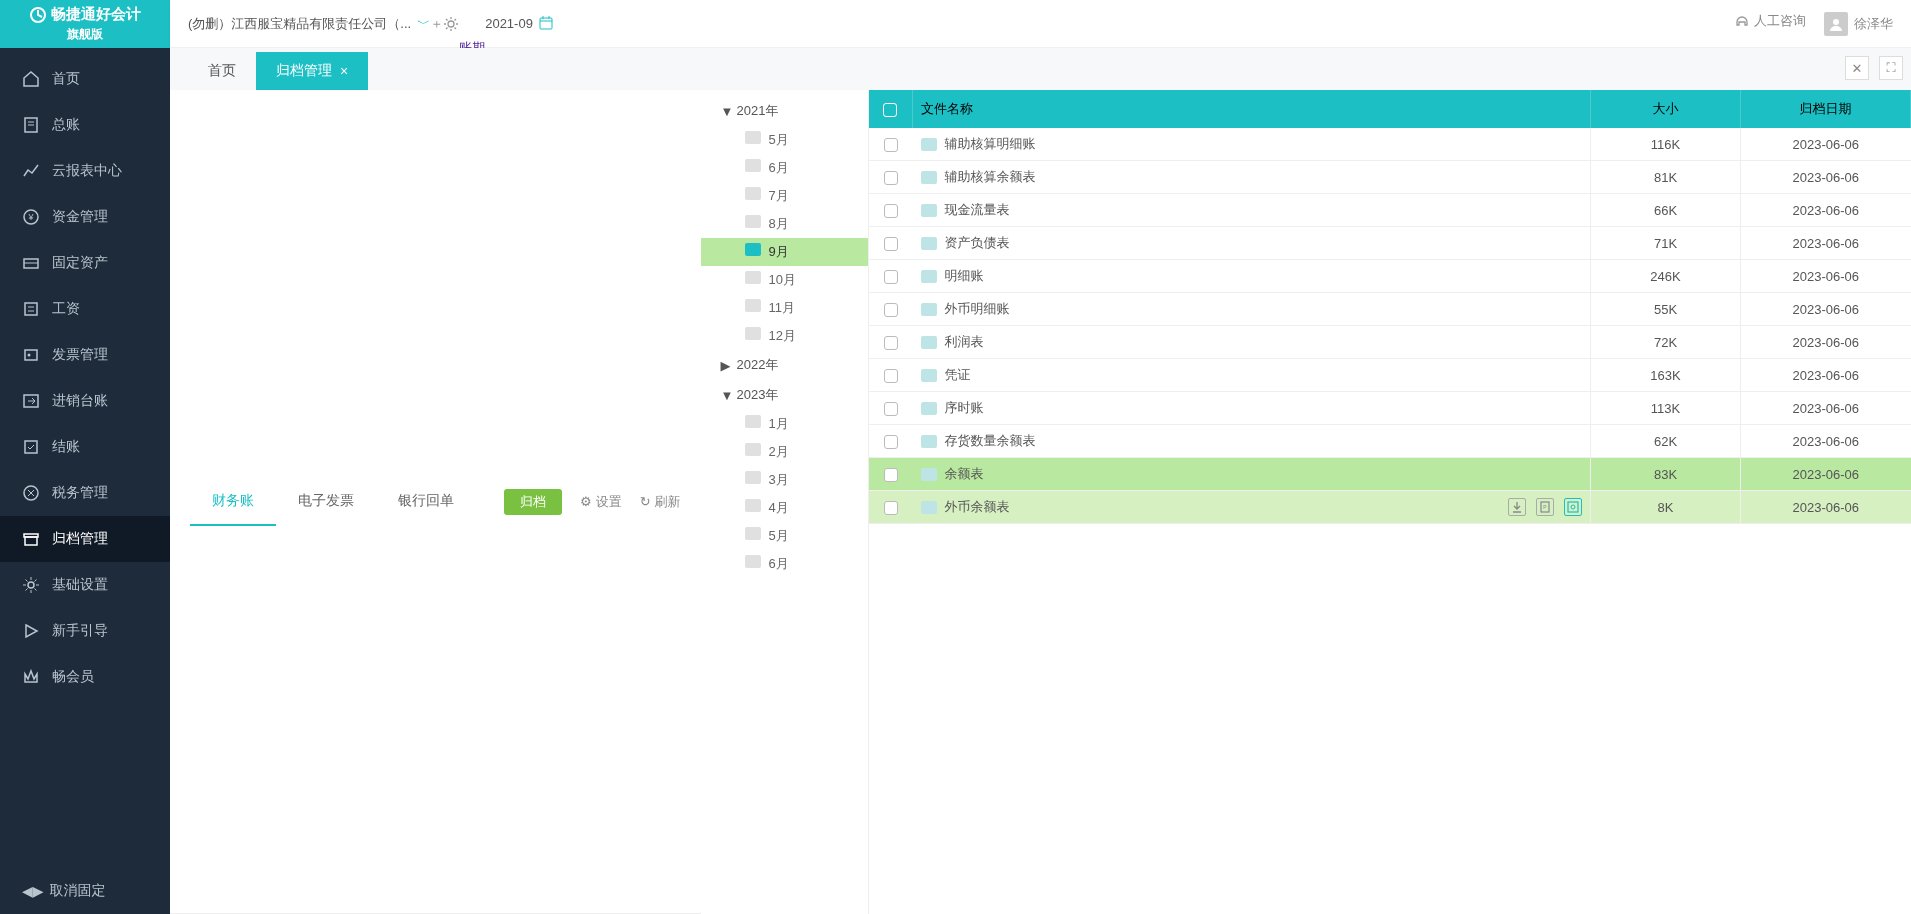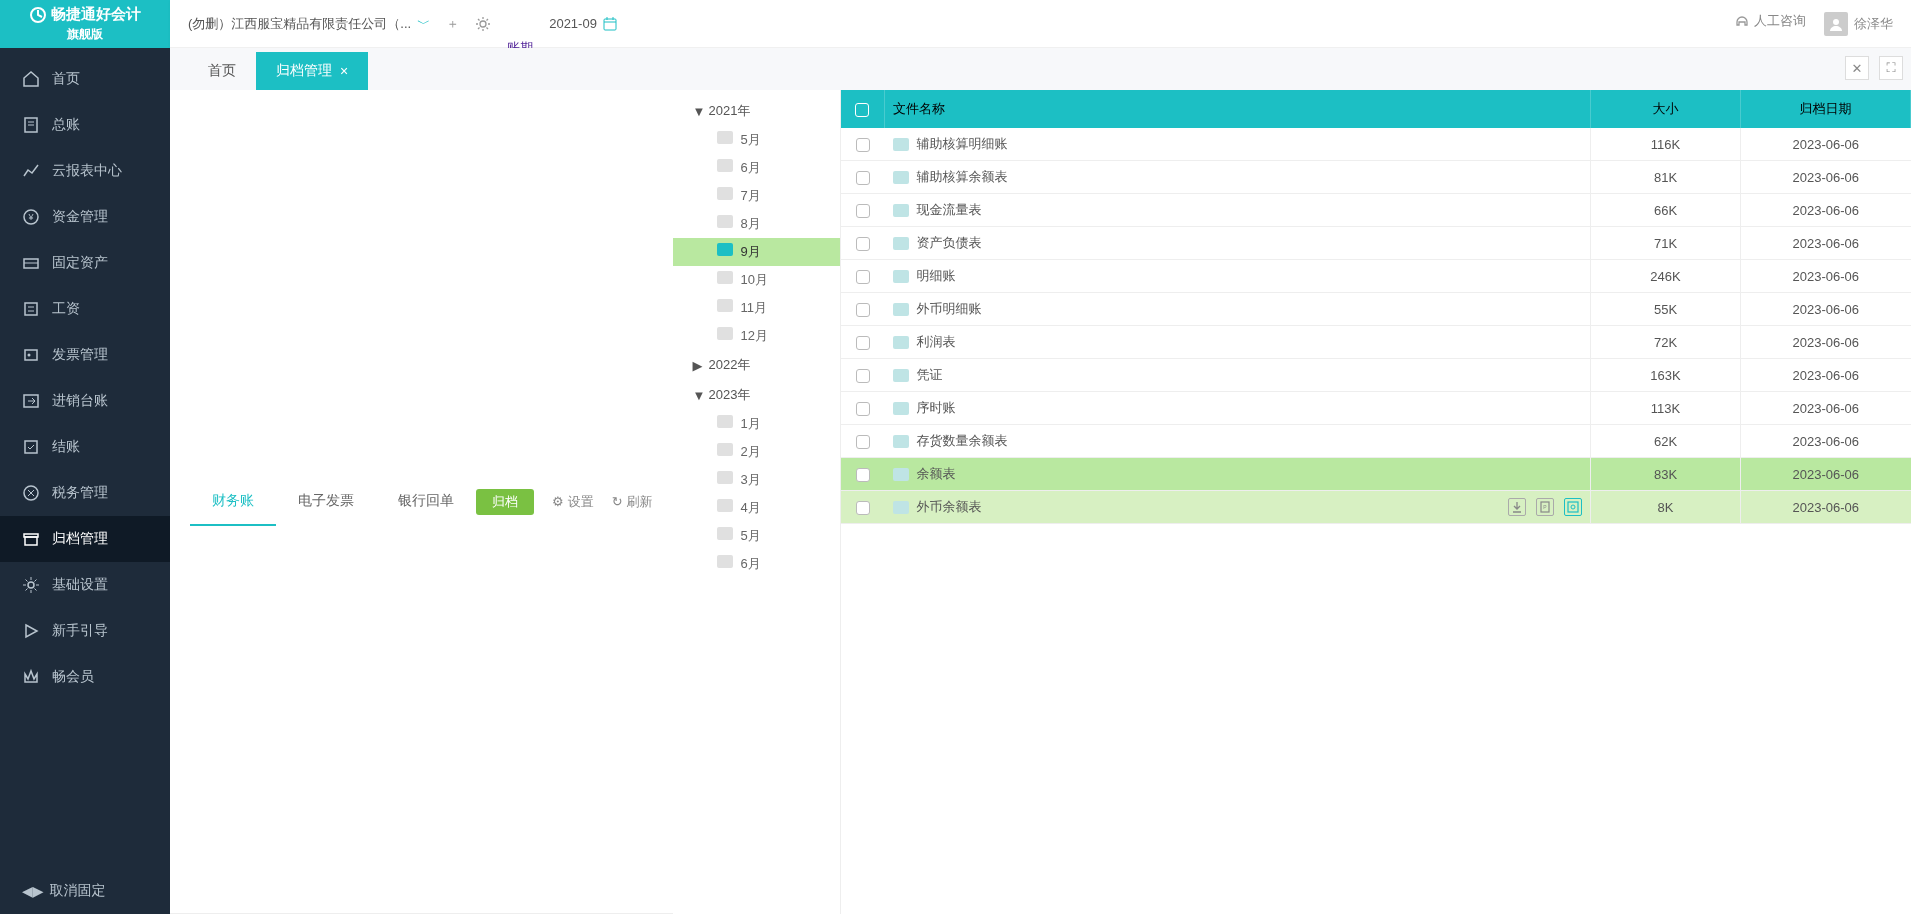--- a/index.html
+++ b/index.html
@@ -14,21 +14,21 @@
 .nav { flex: 1; padding-top: 8px; }
 .nav-item { display: flex; align-items: center; gap: 12px; padding: 14px 22px; color: #b8c4ce; cursor: pointer; font-size: 14px; }
 .nav-item.active { background: #0f1a26; color: #fff; }
 .nav-icon { width: 18px; height: 18px; display: inline-flex; align-items: center; justify-content: center; }
 .sidebar-footer { padding: 14px 22px; color: #b8c4ce; cursor: pointer; display: flex; align-items: center; gap: 6px; font-size: 14px; }
 
 
 .main { flex: 1; display: flex; flex-direction: column; }
 
 
-.topbar { height: 48px; background: #fff; border-bottom: 1px solid #f0f0f0; display: flex; align-items: center; padding: 0 18px; gap: 16px; color: #555; box-shadow: 0 1px 3px rgba(0,0,0,0.05); }
+.topbar { height: 48px; background: #fff; border-bottom: 1px solid #f0f0f0; display: flex; align-items: center; padding: 0 18px; gap: 0; color: #555; box-shadow: 0 1px 3px rgba(0,0,0,0.05); }
 .company-select { display: flex; align-items: center; gap: 6px; cursor: pointer; }
 .top-right { margin-left: auto; display: flex; align-items: flex-start; gap: 18px; color: #888; }
 .top-icon { cursor: pointer; color: #999; }
 .avatar { width: 24px; height: 24px; background: #ccc; border-radius: 2px; display: inline-flex; align-items: center; justify-content: center; color: #fff; }
 
 
 .tabbar { height: 42px; background: #f7f8fa; display: flex; align-items: flex-end; padding-left: 18px; position: relative; }
 .tab { padding: 10px 20px; font-size: 14px; color: #555; cursor: pointer; }
 .tab.active { background: #1cbfc4; color: #fff; display: flex; align-items: center; gap: 8px; }
 .tab-close { font-size: 14px; }
@@ -37,21 +37,21 @@
 
 
 .content { flex: 1; display: flex; flex-direction: row; padding: 0; }
 
 
 .subtab-row { display: flex; align-items: center; border-bottom: 1px solid #eee; padding: 0 8px 0 0; }
 .subtabs { display: flex; padding-left: 20px; }
 .subtab { padding: 14px 22px; color: #666; cursor: pointer; font-size: 14px; }
 .subtab.active { color: #1cbfc4; border-bottom: 2px solid #1cbfc4; }
 .subtab-actions { margin-left: auto; display: flex; align-items: center; gap: 18px; padding-right: 12px; }
-.btn-archive { background: #7ac142; color: #fff; border: none; padding: 4px 16px; border-radius: 3px; cursor: pointer; font-size: 13px; }
+.btn-archive { background: #7ac142; color: #fff; border: none; padding: 4px 16px; border-radius: 3px; cursor: pointer; font-size: 13px; margin-left: 28px; }
 .link-btn { color: #888; cursor: pointer; display: flex; align-items: center; gap: 4px; font-size: 13px; }
 
 
 .body { flex: 1; display: flex; overflow: hidden; position: relative; }
 
 
 .tree { width: 168px; border-right: 1px solid #eee; padding: 6px 0; overflow-y: auto; }
 .tree-year { display: flex; align-items: center; gap: 6px; padding: 6px 12px 6px 20px; cursor: pointer; color: #555; }
 .caret { display: inline-block; width: 10px; }
 .tree-month { display: flex; align-items: flex-start; gap: 8px; padding: 5px 12px 5px 44px; cursor: pointer; color: #666; }
@@ -244,21 +244,21 @@
         <span style="color:#1cbfc4;">﹀</span>
       </div>
       <span class="top-icon">＋</span>
       <span class="top-icon">
         <svg width="16" height="16" viewBox="0 0 16 16">
             <circle cx="8" cy="8" r="3" fill="none" stroke="#999" stroke-width="1.3"></circle>
             <path d="M8 1v2M8 13v2M1 8h2M13 8h2M3 3l1.5 1.5M11.5 11.5L13 13M13 3l-1.5 1.5M4.5 11.5L3 13" stroke="#999" stroke-width="1.3"></path>
           </svg>
       </span>
       <span style="color:#4c1d95;margin-top:48px;">账期</span>
-      <span style="display:flex;align-items:center;gap:6px;">
+      <span style="display:flex;align-items:flex-start;gap:6px;">
         <span>2021-09</span>
         <span style="color:#1cbfc4;">
           <svg width="14" height="14" viewBox="0 0 14 14">
               <rect x="1" y="2" width="12" height="11" rx="1" fill="none" stroke="#1cbfc4"></rect>
               <line x1="1" y1="5" x2="13" y2="5" stroke="#1cbfc4"></line>
               <line x1="4" y1="0" x2="4" y2="3" stroke="#1cbfc4"></line>
               <line x1="10" y1="0" x2="10" y2="3" stroke="#1cbfc4"></line>
             </svg>
         </span>
       </span>

